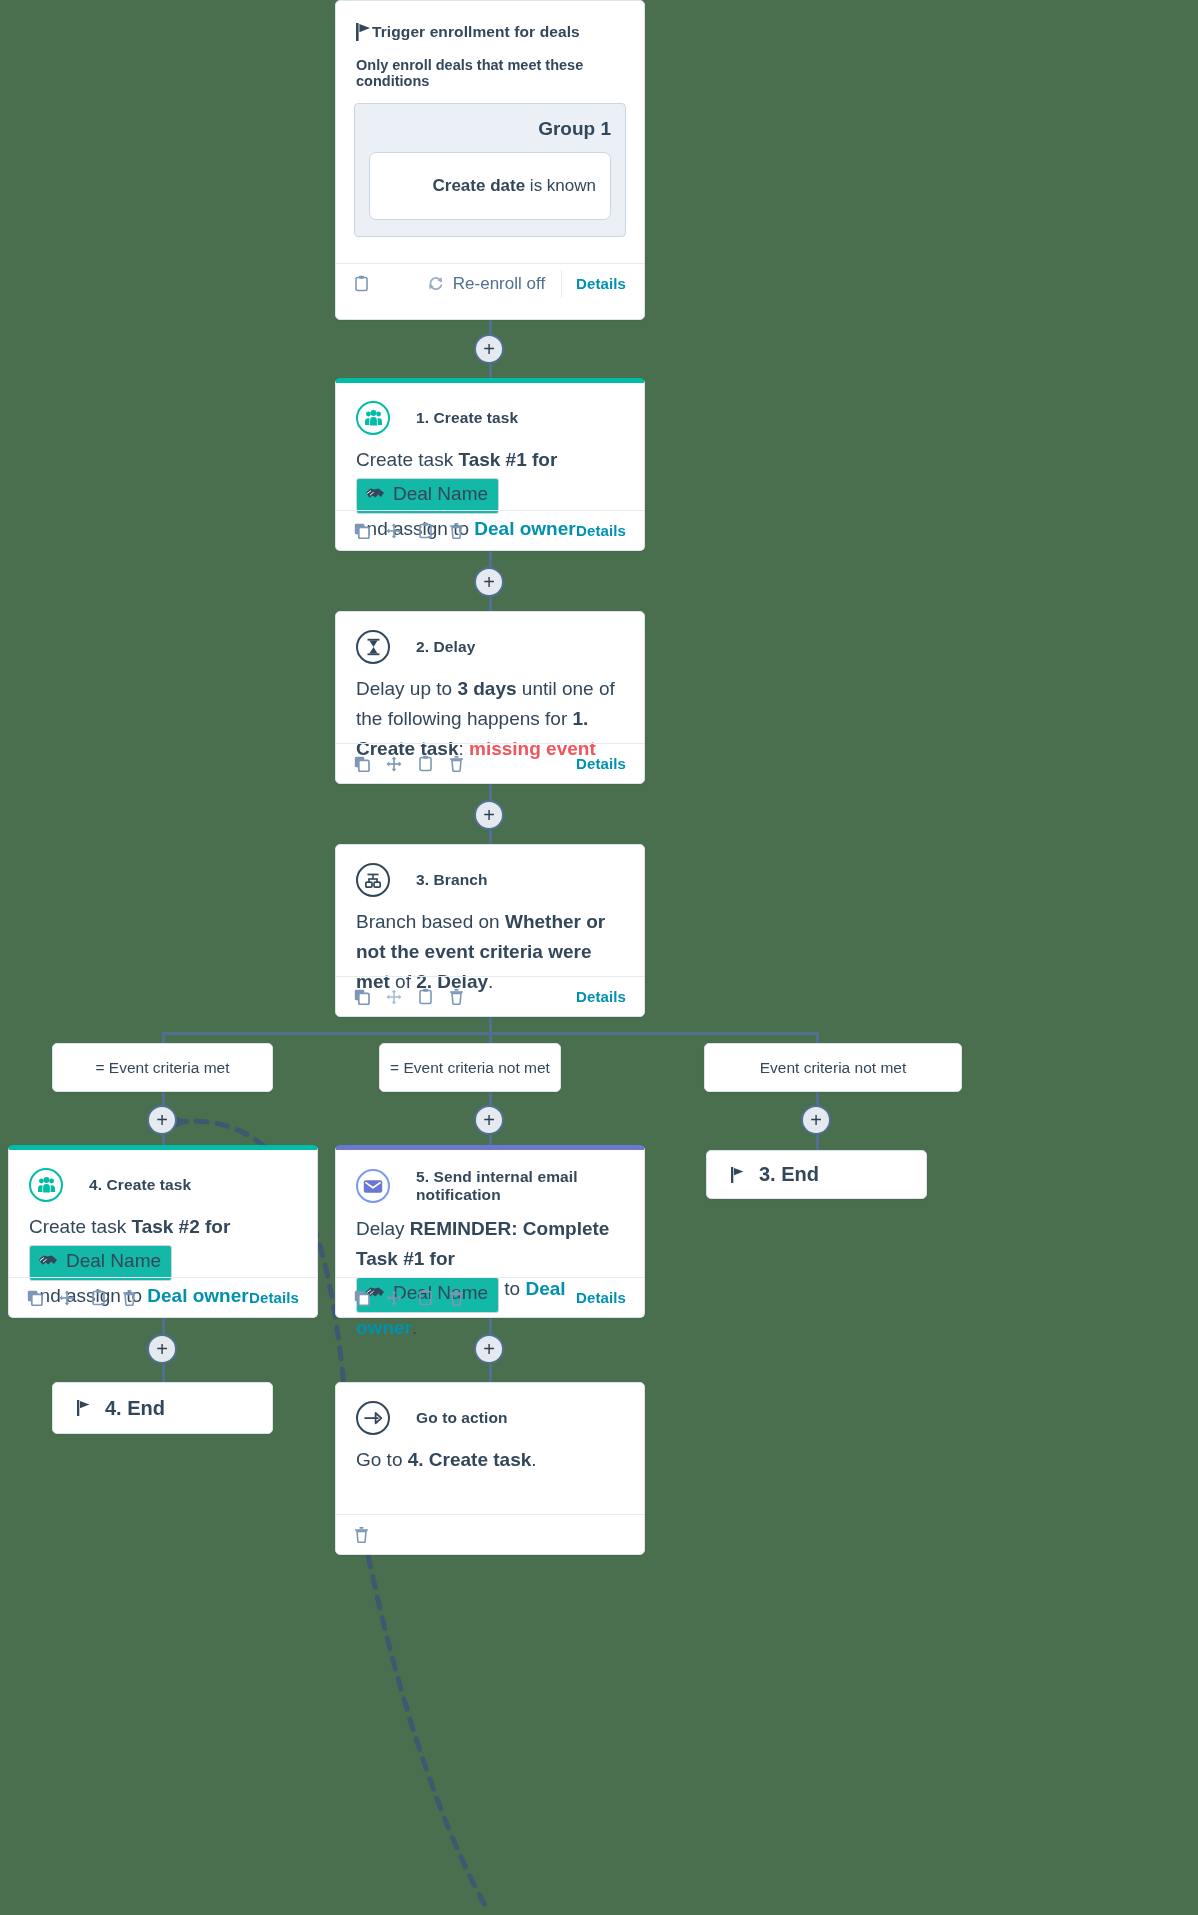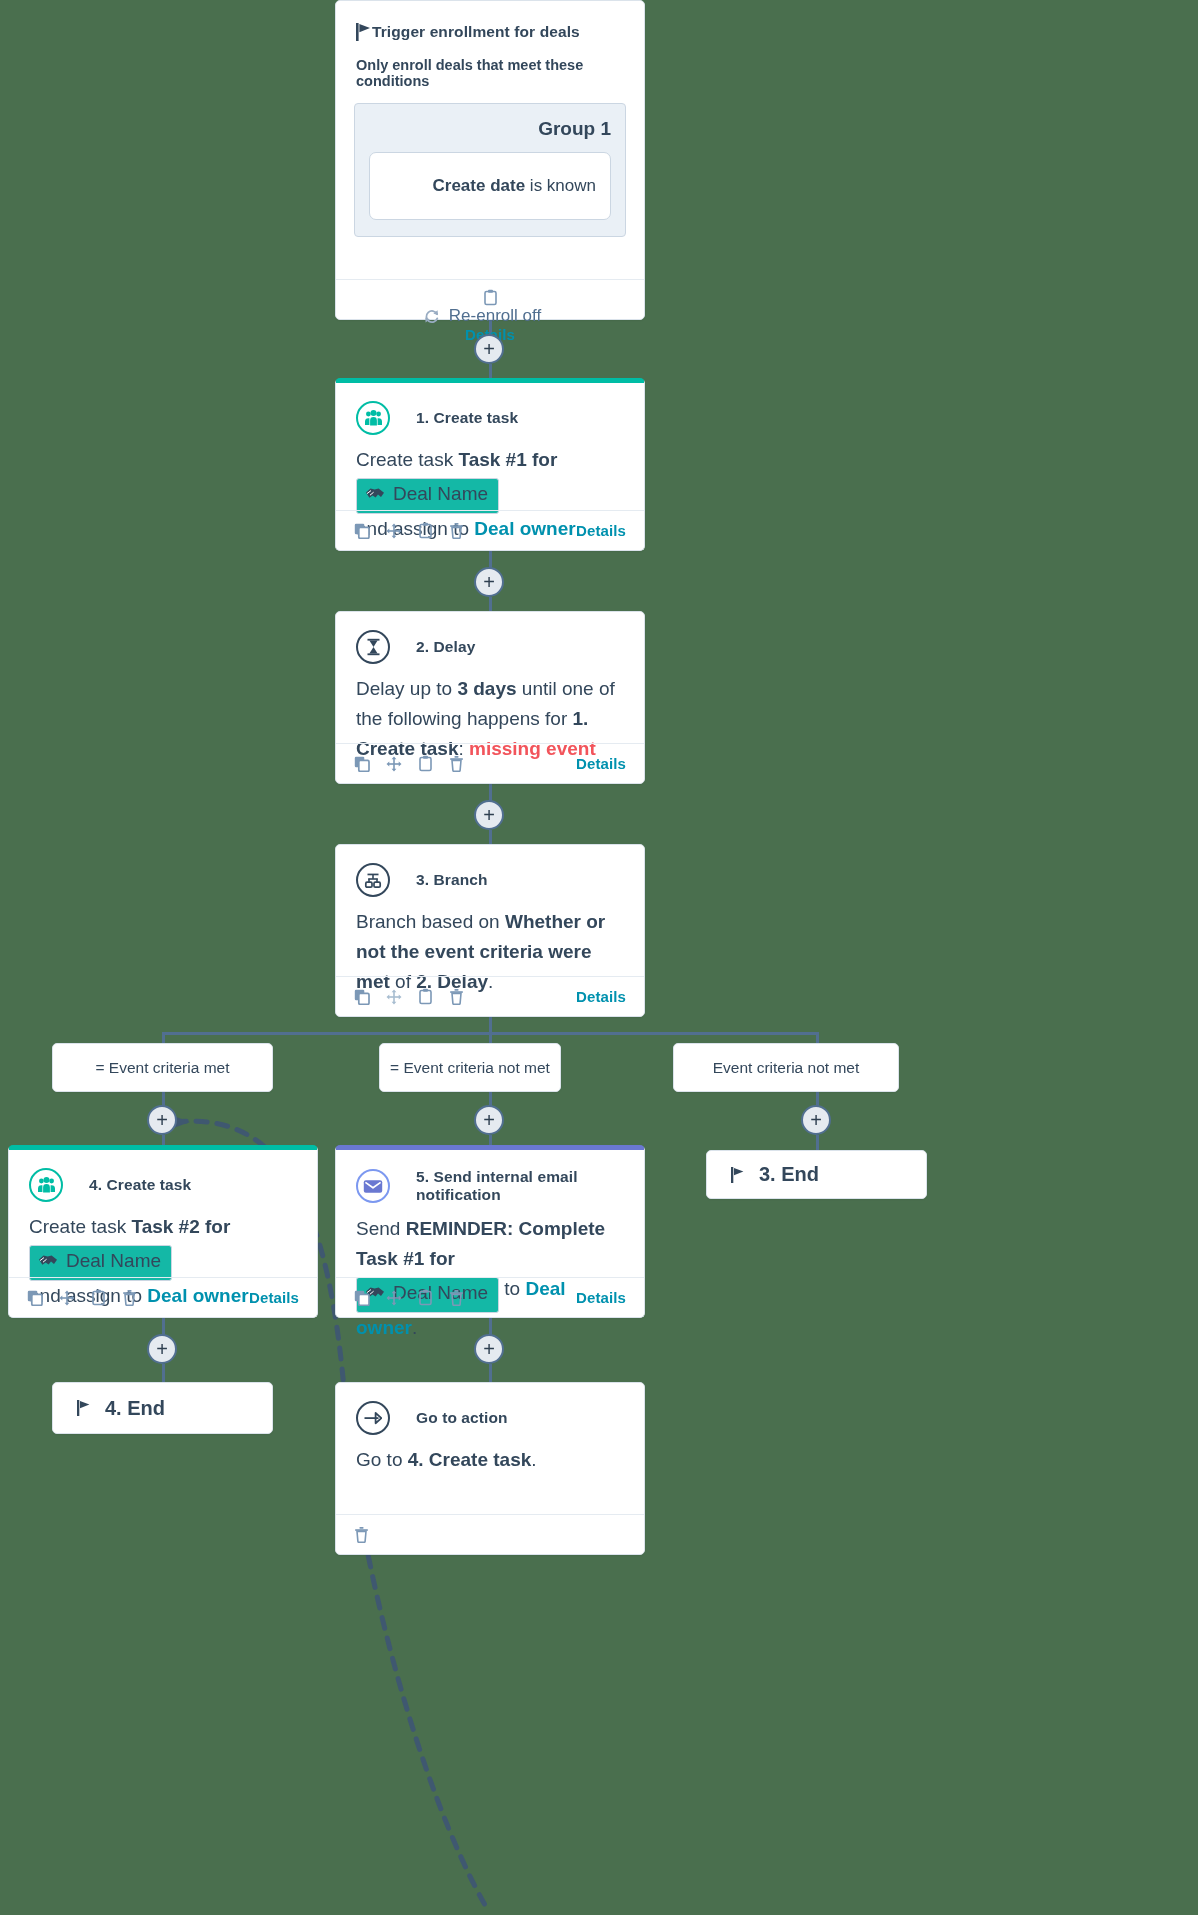--- a/index.html
+++ b/index.html
@@ -198,21 +198,21 @@
       </span>
       <span class="card-title">Trigger enrollment for deals</span>
     </div>
     <div class="trigger-sub">Only enroll deals that meet these conditions</div>
     <div class="group-box">
       <div class="group-title">Group 1</div>
       <div class="cond-box">
         <b>Create date</b><span> is known</span>
       </div>
     </div>
-    <div class="card-foot" style="position:absolute; bottom:0; left:0; right:0;flex-direction:column;">
+    <div class="card-foot" style="position:absolute; bottom:16px; left:0; right:0;">
       <div class="foot-icons">
         <span>
           <svg width="15" height="17" viewBox="0 0 15 17">
             <rect x="2" y="2.5" width="11" height="13" rx="1.6" fill="none" stroke="#7c98b6" stroke-width="1.6"></rect>
             <rect x="5" y="0.8" width="5" height="3" rx="1" fill="#7c98b6"></rect>
           </svg>
         </span>
       </div>
       <div class="foot-spacer"></div>
       <div class="reenroll">
@@ -405,21 +405,21 @@
       <span class="details">Details</span>
     </div>
   </div>
 
   <div class="branch-label" style="left:52px; top:1043px; width:221px; height:49px;">
     <span>= Event criteria met</span>
   </div>
   <div class="branch-label" style="left:379px; top:1043px; width:182px; height:49px;">
     <span>= Event criteria not met</span>
   </div>
-  <div class="branch-label" style="left:673px; top:1043px; width:226px; height:49px;">
+  <div class="branch-label" style="left:704px; top:1043px; width:258px; height:49px;">
     <span>Event criteria not met</span>
   </div>
 
   <div class="plus-btn" style="left:147px; top:1105px;">
     <span>+</span>
   </div>
   <div class="plus-btn" style="left:474px; top:1105px;">
     <span>+</span>
   </div>
   <div class="plus-btn" style="left:801px; top:1105px;">
@@ -493,21 +493,21 @@
     <div class="card-head">
       <span class="icon-circle ic-purple">
         <svg width="20" height="15" viewBox="0 0 20 15">
           <rect x="0.8" y="1.2" width="18.4" height="12.6" rx="2" fill="#6a78d1"></rect>
           <path d="M2.4 3.4 L10 8.8 L17.6 3.4" fill="none" stroke="#fff" stroke-width="1.7" stroke-linejoin="round"></path>
         </svg>
       </span>
       <span class="card-title">5. Send internal email notification</span>
     </div>
     <div class="card-body">
-      <span>Send </span><b>REMINDER: Complete Task #1 for</b>
+      <span>Delay </span><b>REMINDER: Complete Task #1 for</b>
       <br>
       <span class="token">
         <span>
           <svg width="20" height="15" viewBox="0 0 20 15">
             <path d="M1 6.5 L5.5 2.4 L9.6 3.6 L13.6 2.4 L19 6.8 L16 11 L13 8.5 L10.6 11.6 L7.6 9.4 L4.4 11.8 Z" fill="#33475b"></path>
             <path d="M2 7.6 L6 4.6" stroke="#fff" stroke-width="1"></path>
             <path d="M5 9.2 L8.6 6.2" stroke="#fff" stroke-width="1"></path>
           </svg>
         </span>
         <span class="token-label">Deal Name</span>

